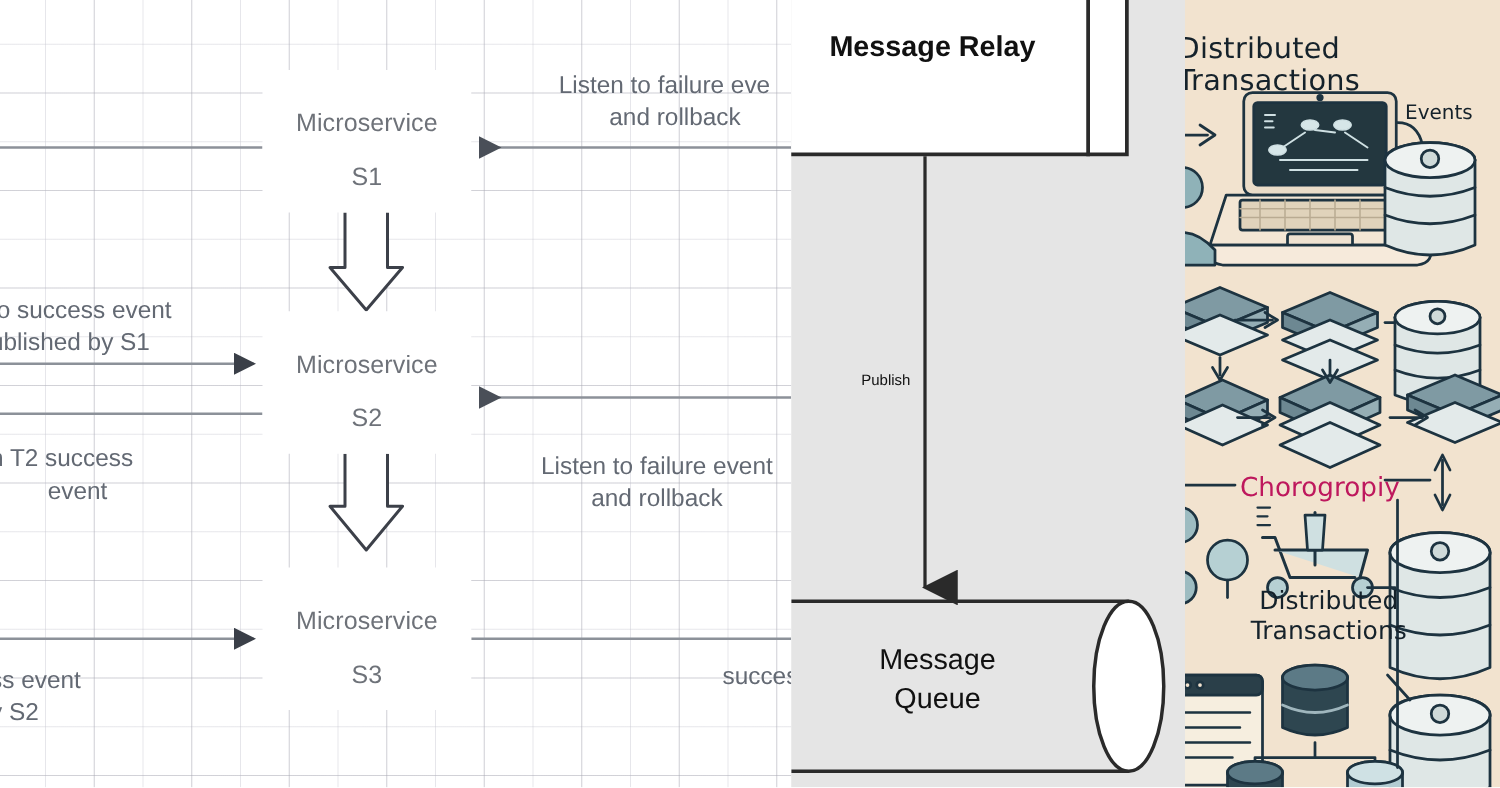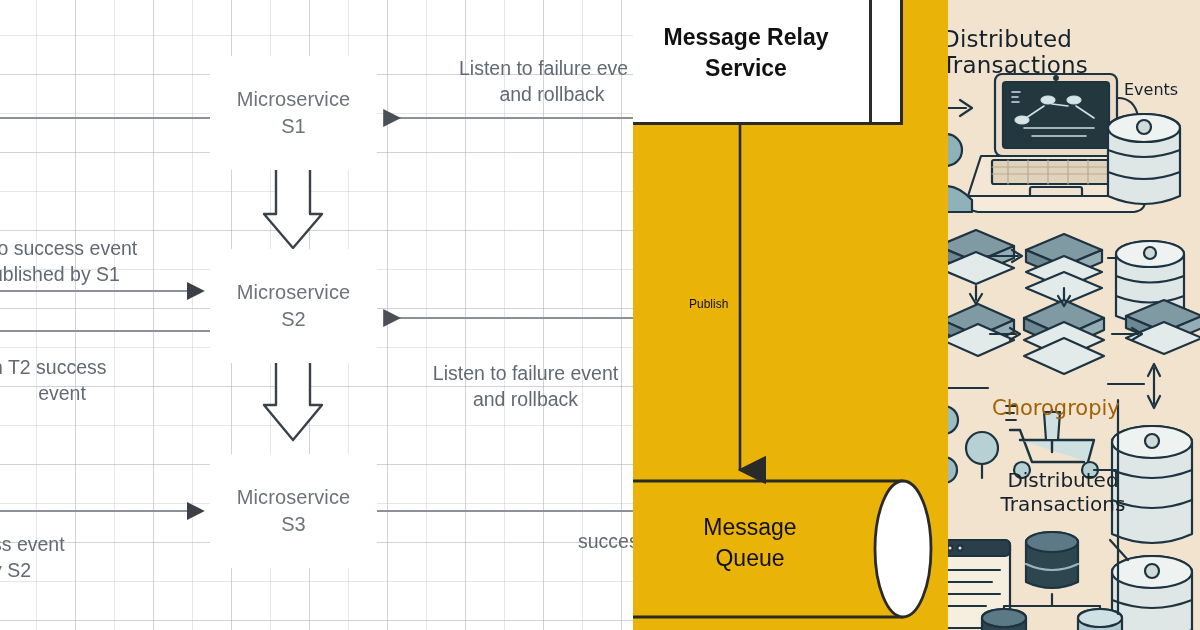--- a/index.html
+++ b/index.html
@@ -20,32 +20,32 @@
     background-position:-3px -4px,-3px -4px,-3px -4px,-3px -4px;
   }
   .panel-left .svgwrap{position:absolute;inset:0;}
 
   .ms-box{
     position:absolute;border:2.5px solid #3b3f४7;border-color:#3c4049;border-radius:9px;
     background:#fff;box-sizing:border-box;
     display:flex;flex-direction:column;align-items:center;justify-content:center;
     color:#6e7279;font-size:20px;line-height:1.35;letter-spacing:.1px;
   }
-  .ms-box span{display:block;}
+  .ms-box span{display:block;margin-top:16px;}
 
   .edge-label{
     position:absolute;color:#636973;font-size:19.5px;line-height:1.33;
     white-space:nowrap;text-align:center;
   }
   .edge-label.ltr{text-align:left;}
 
   
   .panel-mid{
     position:absolute;left:633px;top:0;width:315px;height:630px;
-    background:#eab308;overflow:hidden;
+    background:#e5e5e5;overflow:hidden;
   }
   .relay-box{
     position:absolute;left:-12px;top:-10px;width:282px;height:135px;
     border:3px solid #2a2a2a;background:#fff;box-sizing:border-box;
   }
   .relay-divider{
     position:absolute;left:236px;top:-10px;width:3px;height:135px;background:#2a2a2a;
   }
   .relay-text{
     position:absolute;left:-12px;top:22px;width:250px;
@@ -70,21 +70,21 @@
   .illo-title{
     position:absolute;left:-6px;top:26px;width:252px;
     font-size:23px;color:#15222b;letter-spacing:.2px;
     font-family:"DejaVu Sans",sans-serif;font-weight:400;
   }
   .illo-events{
     position:absolute;left:176px;top:80px;font-size:16px;color:#15222b;
     font-family:"DejaVu Sans",sans-serif;
   }
   .illo-choreo{
-    position:absolute;left:44px;top:396px;font-size:21px;color:#a16207;
+    position:absolute;left:44px;top:378px;font-size:21px;color:#be185d;
     font-family:"DejaVu Sans",sans-serif;
   }
   .illo-dist{
     position:absolute;left:50px;top:468px;width:130px;text-align:center;
     font-size:20px;color:#15222b;line-height:1.2;
     font-family:"DejaVu Sans",sans-serif;
   }
   .illo-blur{filter:blur(.35px);}
 </style>
 </head>
@@ -134,21 +134,21 @@
     <div class="ms-box" style="left:210px;top:249px;width:167px;height:114px;">
       <span>Microservice</span>
       <span>S2</span>
     </div>
 
     <div class="ms-box" style="left:210px;top:454px;width:167px;height:114px;">
       <span>Microservice</span>
       <span>S3</span>
     </div>
 
-    <div class="edge-label" style="left:447px;top:56px;width:330px;text-align:left;margin-left:12px;">
+    <div class="edge-label" style="left:447px;top:56px;width:330px;text-align:left;">
       <div>Listen to failure eve</div>
       <div style="width:186px;text-align:center;">and rollback</div>
     </div>
 
     <div class="edge-label ltr" style="left:-8px;top:236px;">
       <div>to  success event</div>
       <div>ublished by S1</div>
     </div>
 
     <div class="edge-label ltr" style="left:-8px;top:355px;">
@@ -169,21 +169,20 @@
     <div class="edge-label ltr" style="left:578px;top:529px;">success</div>
 
   </div>
 
   <div class="panel-mid">
 
     <div class="relay-box"></div>
     <div class="relay-divider"></div>
     <div class="relay-text">
       <div>Message Relay</div>
-      <div>Service</div>
     </div>
 
     <svg style="position:absolute;left:0;top:0;" width="315" height="630" viewBox="0 0 315 630">
       <defs>
         <marker id="ahDown" viewBox="0 0 12 12" refX="6" refY="11" markerWidth="11" markerHeight="11" orient="auto">
           <path d="M 0 0 L 6 12 L 12 0 z" fill="#2a2a2a"></path>
         </marker>
       </defs>
       <line x1="107" y1="125" x2="107" y2="470" stroke="#2a2a2a" stroke-width="2.6" marker-end="url(#ahDown)"></line>
 

